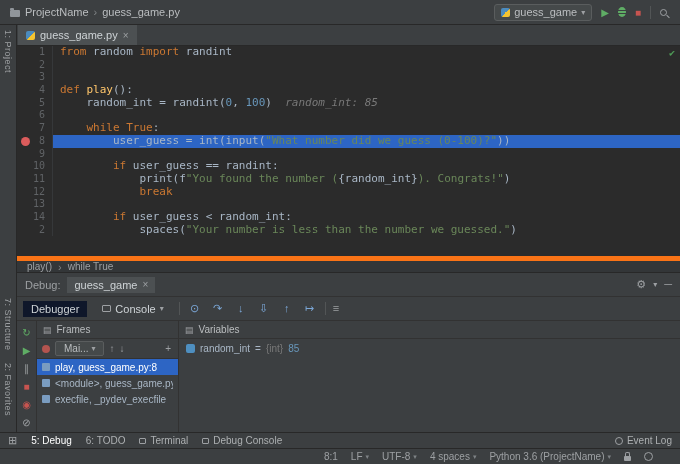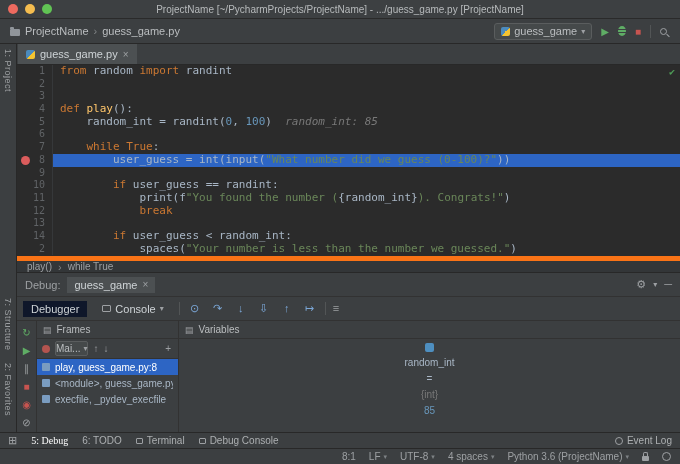--- a/index.html
+++ b/index.html
@@ -94,68 +94,60 @@
 
   .frames { width:142px; flex:0 0 142px; border-right:1px solid #323232; background:#3c3f41;
             display:flex; flex-direction:column; min-width:0; }
   .panel-h { height:18px; flex:0 0 18px; display:flex; align-items:center; gap:5px; padding:0 6px;
              border-bottom:1px solid #323232; font-size:10px; color:#bbbec0; }
   .ph-ic { color:#9da0a3; font-size:9px; }
   .thread-row { height:20px; flex:0 0 20px; display:flex; align-items:center; gap:5px; padding:0 5px;
                 border-bottom:1px solid #323232; }
   .thread-dot { width:8px; height:8px; border-radius:50%; background:#b3544f; flex:0 0 8px; }
   .thread-chip { display:flex; align-items:center; gap:3px; border:1px solid #5a5d5e; border-radius:2px;
-                 background:#45494a; height:15px; padding:0 0; font-size:10px; color:#bbbec0; }
+                 background:#45494a; height:15px; padding:0 8px; font-size:10px; color:#bbbec0; }
   .fr-ic { color:#9da0a3; font-size:10px; }
   .fr-ic.plus { margin-left:auto; padding-right:2px; }
   .frame-row { height:16px; flex:0 0 16px; display:flex; align-items:center; gap:5px; padding:0 5px;
                font-size:10px; color:#a9b7c6; white-space:nowrap; overflow:hidden; }
   .frame-row.selected { background:#2d65c4; color:#ffffff; }
   .frame-ic { width:8px; height:8px; border-radius:1px; background:#7a9cc0; flex:0 0 8px; }
   .fr-label { overflow:hidden; text-overflow:clip; }
 
   .vars { flex:1; background:#3c3f41; display:flex; flex-direction:column; min-width:0; }
   .vars-body { flex:1; padding:4px 7px; }
-  .var-row { display:flex; align-items:center; gap:5px; font-size:10px;flex-direction:column; }
+  .var-row { display:flex; align-items:center; gap:5px; font-size:10px; }
   .var-ic { width:9px; height:9px; border-radius:2px; background:#4e8fc0; flex:0 0 9px; }
   .var-name { color:#a9b7c6; } .var-eq { color:#a9b7c6; }
   .var-type { color:#787878; } .var-val { color:#6897bb; }
 
   
   .bottombar { height:16px; flex:0 0 16px; border-top:1px solid #282828; background:#3c3f41;
                display:flex; align-items:center; gap:14px; padding:0 8px; font-size:10px; color:#adb0b2; }
   .bb-item { display:flex; align-items:center; gap:4px; }
-  .bb-item.active { color:#ffffff;font-family:Liberation Serif, serif; }
+  .bb-item.active { color:#ffffff; }
   .mini-box { width:7px; height:6px; border:1px solid #9da0a3; border-radius:1px; }
   .elog { margin-left:auto; display:flex; align-items:center; gap:4px; }
   .elog-ic { width:8px; height:8px; border:1px solid #9da0a3; border-radius:50%; }
 
   .statusbar { height:16px; flex:0 0 16px; border-top:1px solid #282828; background:#3c3f41;
-               display:flex; align-items:center; justify-content:flex-end; gap:13px; padding:0 9px;
+               display:flex; align-items:center; justify-content:flex-end; gap:13px; padding:0 27px;
                font-size:10px; color:#9da0a3; }
   .sb-item { display:flex; align-items:center; gap:3px; white-space:nowrap; }
   .sb-caret { font-size:7px; color:#7e8285; }
   .lock { width:7px; height:5px; background:#9da0a3; border-radius:1px; position:relative; margin-top:3px; }
   .lock::before { content:""; position:absolute; top:-4px; left:1px; width:3px; height:3px;
                   border:1px solid #9da0a3; border-bottom:none; border-radius:2px 2px 0 0; }
   .hector { width:9px; height:9px; border:1px solid #9da0a3; border-radius:50%; }
 </style>
 </head>
 <body>
 
 <div class="app">
 
-  <div class="titlebar">
-    <div class="traffic">
-      <span class="tl red"></span>
-      <span class="tl yellow"></span>
-      <span class="tl green"></span>
-    </div>
-    <div class="win-title">ProjectName [~/PycharmProjects/ProjectName] - .../guess_game.py [ProjectName]</div>
-  </div>
 
   <div class="navbar">
     <span class="folder"></span>
     <span>ProjectName</span>
     <span class="nb-sep">›</span>
     <span>guess_game.py</span>
     <div class="nav-right">
       <span class="chip">
         <span class="pyicon"></span>
         <span>guess_game</span>

